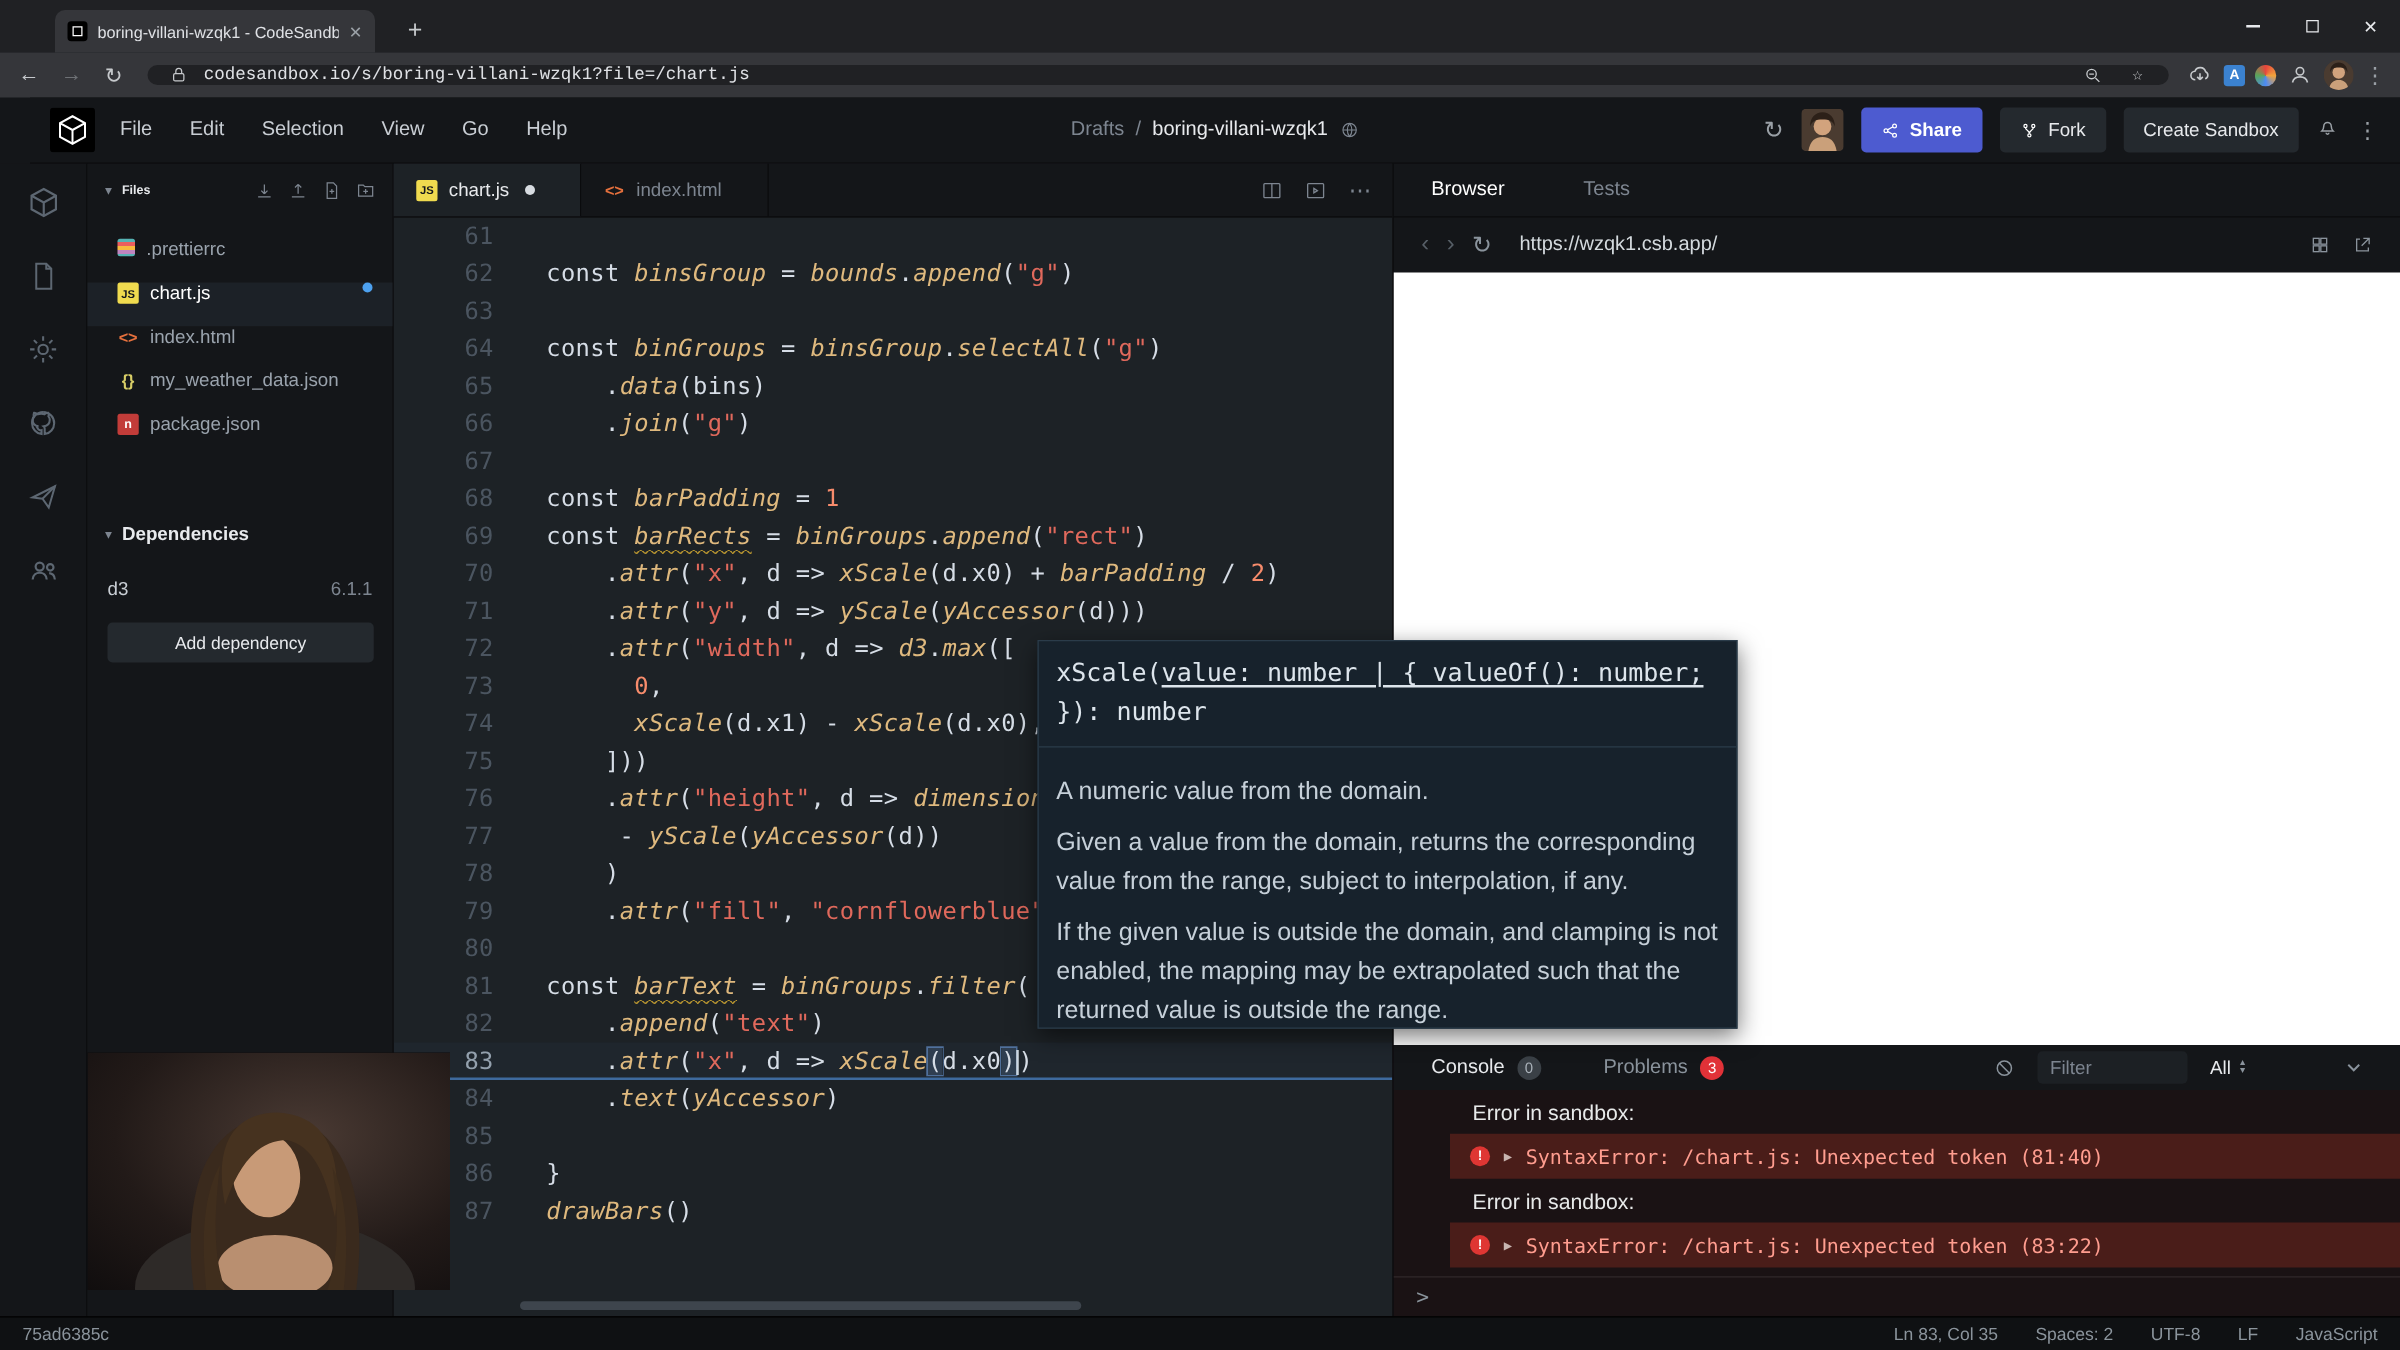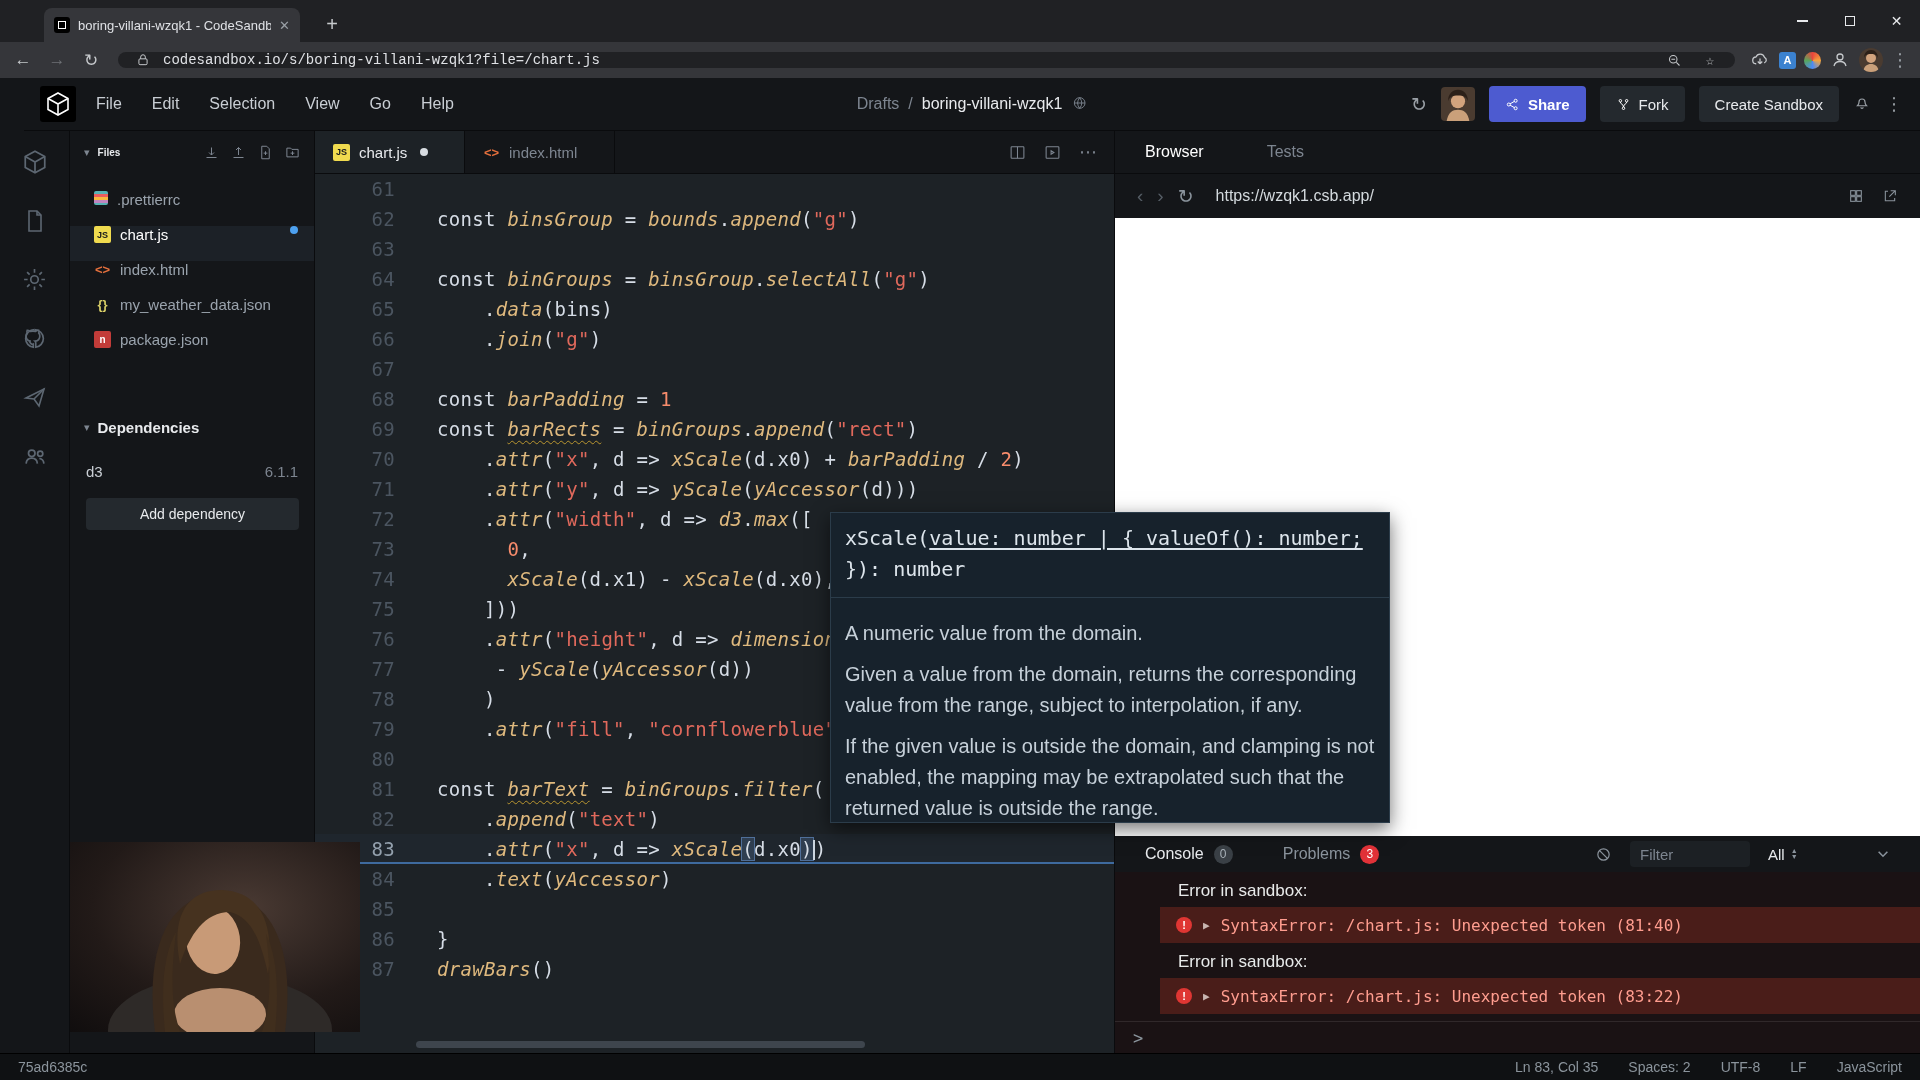--- a/index.html
+++ b/index.html
@@ -41,21 +41,21 @@
   .avatar svg { display:block; width:100%; height:100%; }
 
   
   .menubar { position:absolute; top:78px; left:0; right:0; height:53px; background:#141619;
              border-bottom:1px solid #0a0b0d; display:flex; align-items:center; padding:0 16px;margin-left:24px; }
   .csb-logo { width:36px; height:36px; border-radius:3px; overflow:hidden; margin-right:20px; flex:none; }
   .csb-logo svg { display:block; }
   .menus { display:flex; gap:30px; color:#c9ced4; font-size:16px; }
   .menu-item { cursor:default; }
   .breadcrumb { position:absolute; left:50%; transform:translateX(-50%); display:flex; gap:9px;
-                align-items:flex-start; font-size:16px; }
+                align-items:center; font-size:16px; }
   .bc-folder, .bc-sep { color:#7d8590; }
   .bc-name { color:#e8eaed; }
   .globe-icon svg { stroke:#7d8590; fill:none; stroke-width:1.4; display:block; }
   .mb-right { margin-left:auto; display:flex; align-items:center; gap:14px; }
   .mb-icon { color:#9aa0a6; font-size:19px; }
   .mb-avatar { width:34px; height:34px; border-radius:4px; overflow:hidden; }
   .mb-avatar svg { display:block; width:100%; height:100%; }
   .btn { height:36px; border:none; border-radius:4px; font-size:15px; color:#fff;
          display:flex; align-items:center; gap:8px; padding:0 16px; font-family:inherit; }
   .btn svg { stroke:#fff; fill:none; stroke-width:1.6; }

